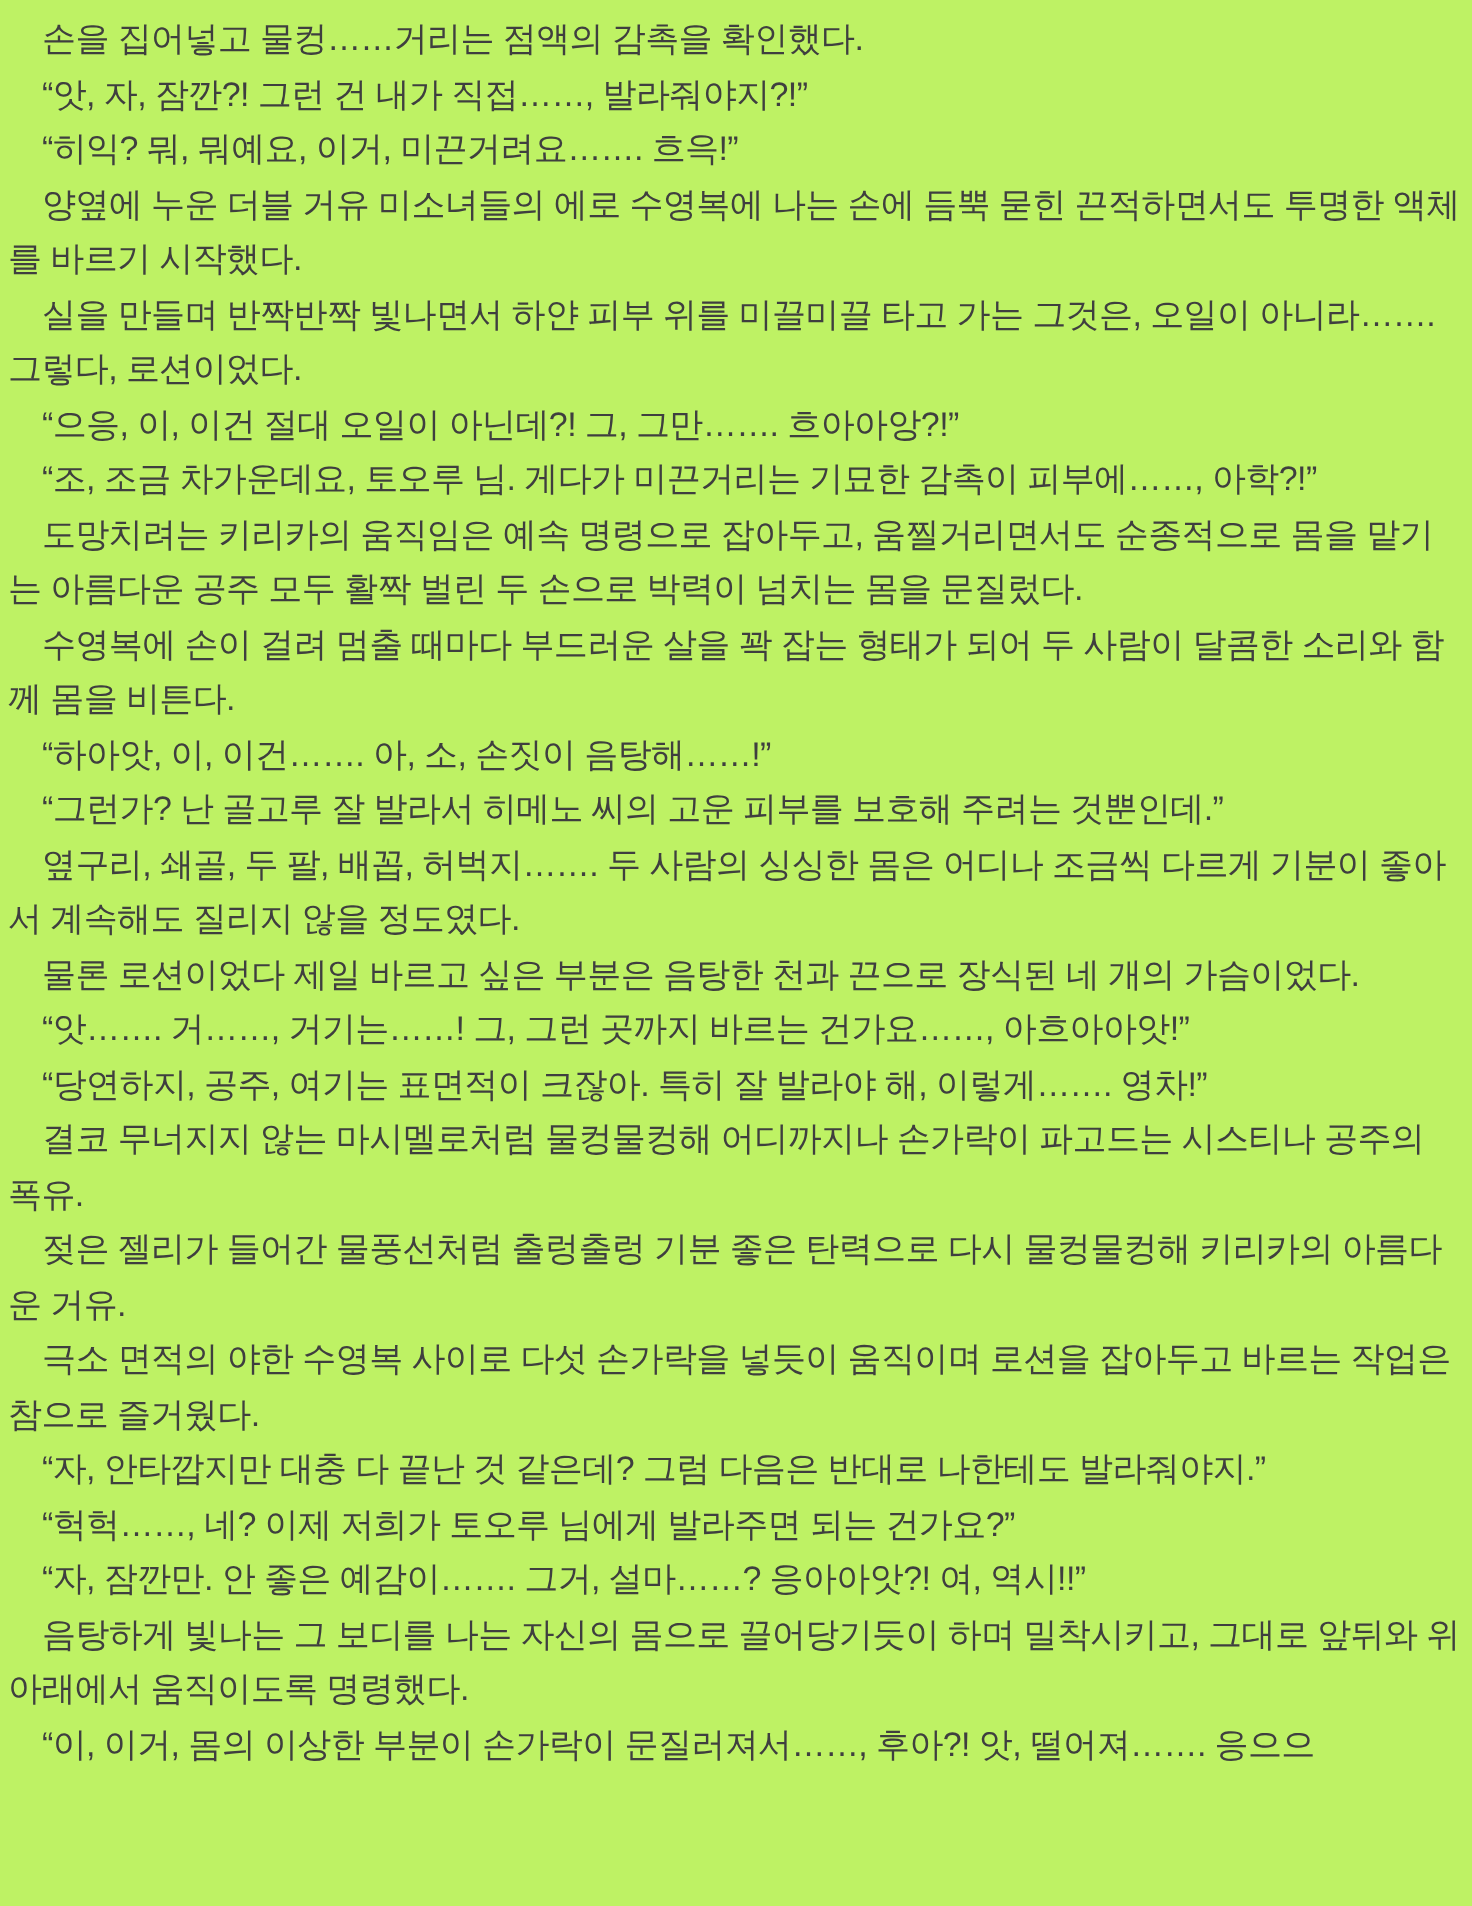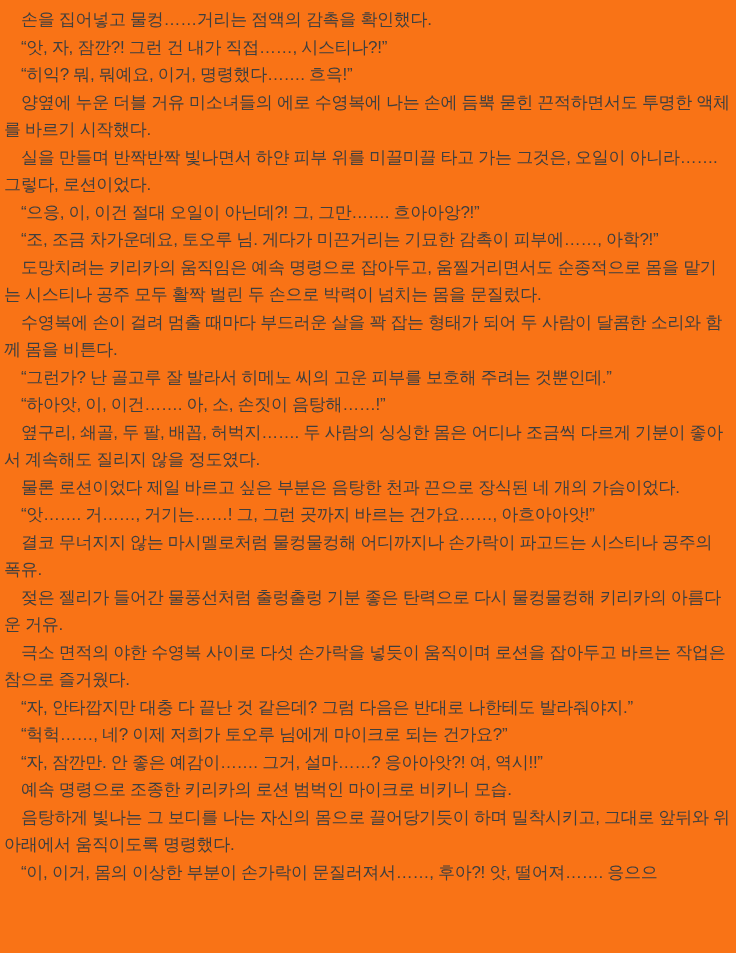--- a/index.html
+++ b/index.html
@@ -10,56 +10,56 @@
   body {
     width: 736px;
     height: 953px;
     overflow: hidden;
   }
   .page {
     box-sizing: border-box;
     width: 736px;
     height: 953px;
     padding: 6px 5px 0 4px;
-    background: #f97316;
+    background: #bef264;
     font-family: "Liberation Sans", sans-serif;
     font-size: 17px;
     line-height: 27.5px;
     color: #3f3f3f;
     letter-spacing: -0.3px;
     text-align: left;
     word-break: normal;
     overflow: hidden;
   }
   .page p {
     margin: 0;
     padding: 0;
     text-indent: 17px;
   }
 </style>
 </head>
 <body>
 
 <div class="page">
   <p>손을 집어넣고 물컹……거리는 점액의 감촉을 확인했다.</p>
-  <p>“앗, 자, 잠깐?! 그런 건 내가 직접……, 시스티나?!”</p>
-  <p>“히익? 뭐, 뭐예요, 이거, 명령했다……. 흐윽!”</p>
+  <p>“앗, 자, 잠깐?! 그런 건 내가 직접……, 발라줘야지?!”</p>
+  <p>“히익? 뭐, 뭐예요, 이거, 미끈거려요……. 흐윽!”</p>
   <p>양옆에 누운 더블 거유 미소녀들의 에로 수영복에 나는 손에 듬뿍 묻힌 끈적하면서도 투명한 액체를 바르기 시작했다.</p>
   <p>실을 만들며 반짝반짝 빛나면서 하얀 피부 위를 미끌미끌 타고 가는 그것은, 오일이 아니라……. 그렇다, 로션이었다.</p>
   <p>“으응, 이, 이건 절대 오일이 아닌데?! 그, 그만……. 흐아아앙?!”</p>
   <p>“조, 조금 차가운데요, 토오루 님. 게다가 미끈거리는 기묘한 감촉이 피부에……, 아학?!”</p>
-  <p>도망치려는 키리카의 움직임은 예속 명령으로 잡아두고, 움찔거리면서도 순종적으로 몸을 맡기는 시스티나 공주 모두 활짝 벌린 두 손으로 박력이 넘치는 몸을 문질렀다.</p>
+  <p>도망치려는 키리카의 움직임은 예속 명령으로 잡아두고, 움찔거리면서도 순종적으로 몸을 맡기는 아름다운 공주 모두 활짝 벌린 두 손으로 박력이 넘치는 몸을 문질렀다.</p>
   <p>수영복에 손이 걸려 멈출 때마다 부드러운 살을 꽉 잡는 형태가 되어 두 사람이 달콤한 소리와 함께 몸을 비튼다.</p>
+  <p>“하아앗, 이, 이건……. 아, 소, 손짓이 음탕해……!”</p>
   <p>“그런가? 난 골고루 잘 발라서 히메노 씨의 고운 피부를 보호해 주려는 것뿐인데.”</p>
-  <p>“하아앗, 이, 이건……. 아, 소, 손짓이 음탕해……!”</p>
   <p>옆구리, 쇄골, 두 팔, 배꼽, 허벅지……. 두 사람의 싱싱한 몸은 어디나 조금씩 다르게 기분이 좋아서 계속해도 질리지 않을 정도였다.</p>
   <p>물론 로션이었다 제일 바르고 싶은 부분은 음탕한 천과 끈으로 장식된 네 개의 가슴이었다.</p>
   <p>“앗……. 거……, 거기는……! 그, 그런 곳까지 바르는 건가요……, 아흐아아앗!”</p>
+  <p>“당연하지, 공주, 여기는 표면적이 크잖아. 특히 잘 발라야 해, 이렇게……. 영차!”</p>
   <p>결코 무너지지 않는 마시멜로처럼 물컹물컹해 어디까지나 손가락이 파고드는 시스티나 공주의 폭유.</p>
   <p>젖은 젤리가 들어간 물풍선처럼 출렁출렁 기분 좋은 탄력으로 다시 물컹물컹해 키리카의 아름다운 거유.</p>
   <p>극소 면적의 야한 수영복 사이로 다섯 손가락을 넣듯이 움직이며 로션을 잡아두고 바르는 작업은 참으로 즐거웠다.</p>
   <p>“자, 안타깝지만 대충 다 끝난 것 같은데? 그럼 다음은 반대로 나한테도 발라줘야지.”</p>
-  <p>“헉헉……, 네? 이제 저희가 토오루 님에게 마이크로 되는 건가요?”</p>
+  <p>“헉헉……, 네? 이제 저희가 토오루 님에게 발라주면 되는 건가요?”</p>
   <p>“자, 잠깐만. 안 좋은 예감이……. 그거, 설마……? 응아아앗?! 여, 역시!!”</p>
-  <p>예속 명령으로 조종한 키리카의 로션 범벅인 마이크로 비키니 모습.</p>
   <p>음탕하게 빛나는 그 보디를 나는 자신의 몸으로 끌어당기듯이 하며 밀착시키고, 그대로 앞뒤와 위아래에서 움직이도록 명령했다.</p>
   <p>“이, 이거, 몸의 이상한 부분이 손가락이 문질러져서……, 후아?! 앗, 떨어져……. 응으으</p>
 </div>
 
 </body></html>

